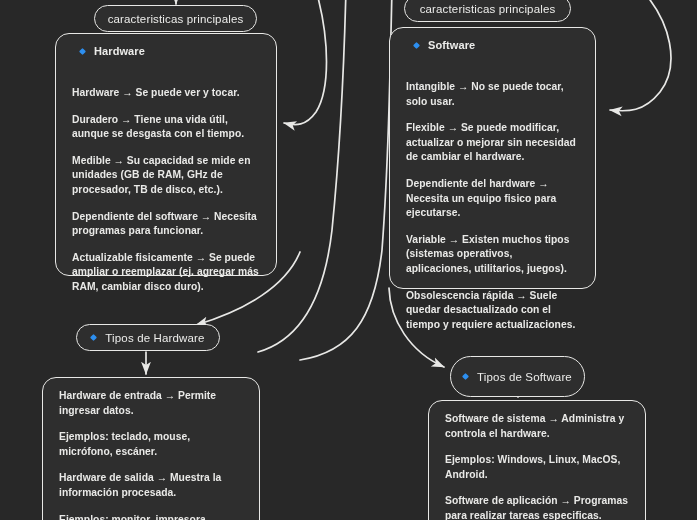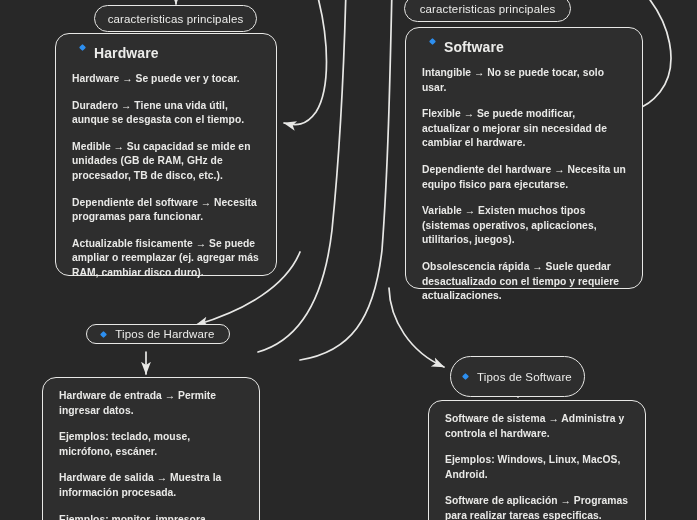--- a/index.html
+++ b/index.html
@@ -54,24 +54,24 @@
     transform: rotate(45deg);
     margin-right: 9px;
     flex: 0 0 auto;
   }
   .card {
     border-radius: 14px;
     padding: 11px 16px 12px 16px;
   }
   .card .head {
     display: flex;
-    align-items: flex-start;
-    font-size: 14px;
+    align-items: center;
+    font-size: 11px;
     font-weight: 600;
-    margin-bottom: 11px;
+    margin-bottom: 29px;
     letter-spacing: 0.1px;
   }
   .card .head .dot {
     display: inline-block;
     width: 5px;
     height: 5px;
     background: #2d8ff0;
     border-radius: 1px;
     transform: rotate(45deg);
     margin-right: 9px;
@@ -85,22 +85,22 @@
     font-weight: 600;
     color: #e9e9e7;
     letter-spacing: 0.05px;
   }
   .card p:last-child { margin-bottom: 0; }
 
   
   #pill-carac-hw { left: 94px;  top: 5px;   width: 163px; height: 27px; }
   #card-hardware { left: 55px;  top: 33px;  width: 222px; height: 243px; }
   #pill-carac-sw { left: 404px; top: -5px;  width: 167px; height: 27px; }
-  #card-software { left: 405px; top: 27px;  width: 238px; height: 262px; }
-  #pill-tipos-hw { left: 86px;  top: 324px; width: 144px; height: 20px; }
+  #card-software { left: 389px; top: 27px;  width: 207px; height: 262px; }
+  #pill-tipos-hw { left: 76px;  top: 324px; width: 144px; height: 27px; }
   #card-tipos-hw { left: 42px;  top: 377px; width: 218px; height: 160px; }
   #pill-tipos-sw { left: 450px; top: 356px; width: 135px; height: 41px; }
   #card-tipos-sw { left: 428px; top: 400px; width: 218px; height: 140px; }
 </style>
 </head>
 <body>
 
 <div id="canvas">
 
   <svg class="edges" viewBox="0 0 697 520" width="697" height="520">

